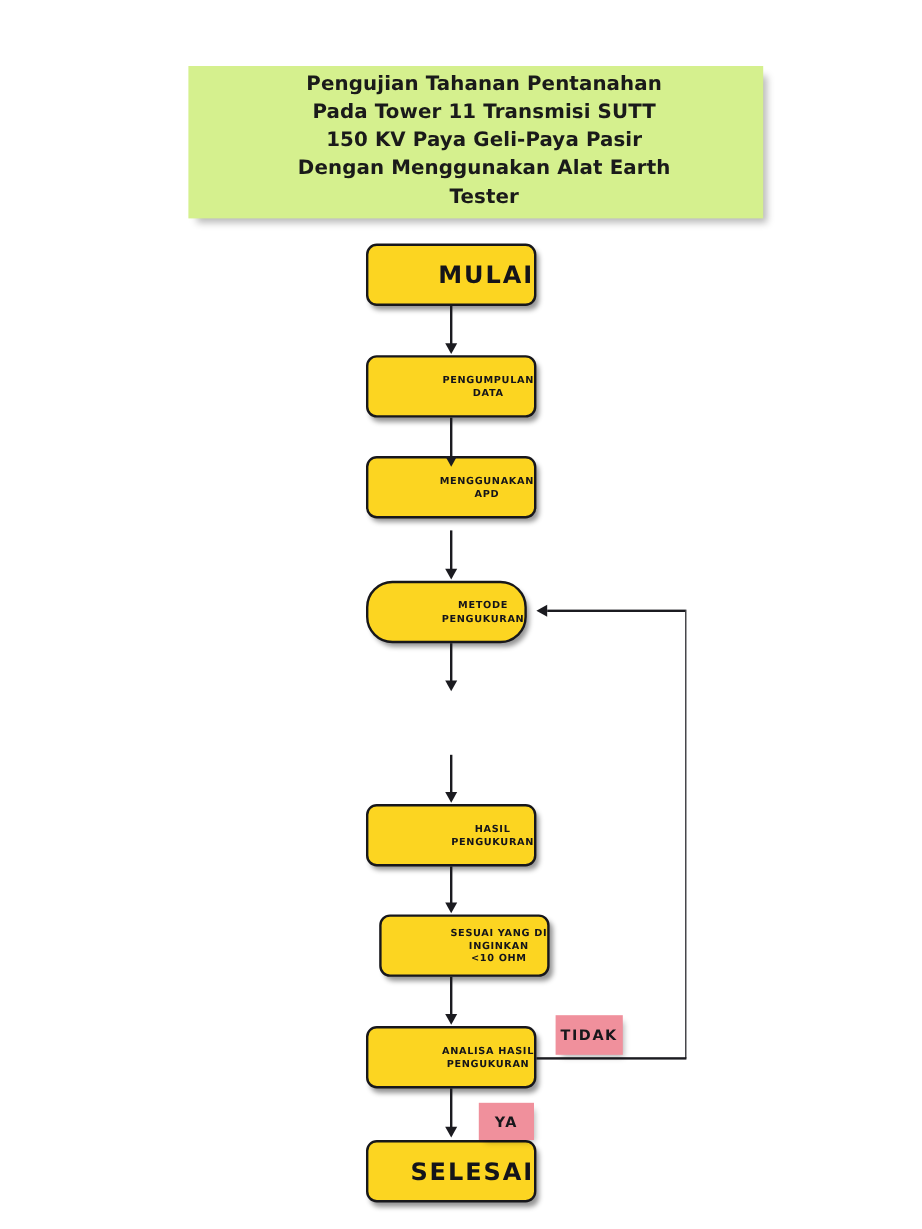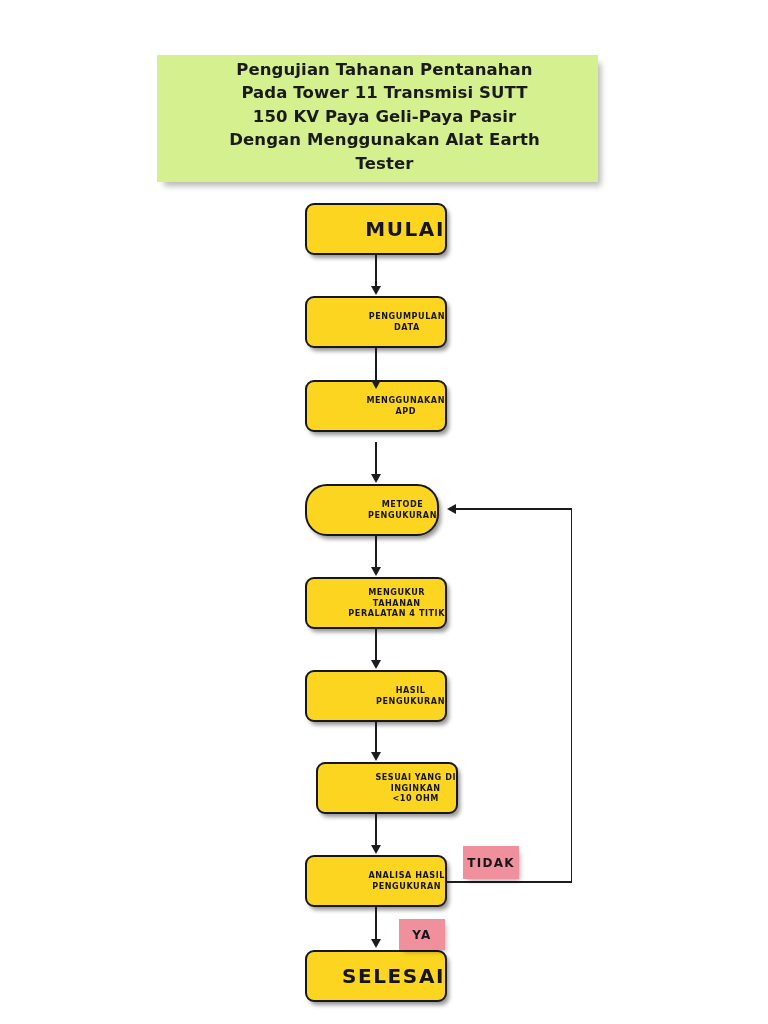--- a/index.html
+++ b/index.html
@@ -23,21 +23,21 @@
     top: 0;
     width: 768px;
     height: 1024px;
   }
 
   
   .title-banner {
     position: absolute;
     left: 157px;
     top: 55px;
-    width: 441px;
+    width: 479px;
     height: 127px;
     background: #d5f08e;
     box-shadow: 5px 6px 6px -2px rgba(0,0,0,0.28);
     display: flex;
     align-items: center;
     justify-content: center;
     box-sizing: border-box;
     padding: 4px 14px 8px 28px;
   }
   .title-text {
@@ -150,25 +150,20 @@
   <div class="node process" style="left:305px; top:380px; width:142px; height:52px;">
     <div class="node-label">MENGGUNAKAN
 APD</div>
   </div>
 
   <div class="node process" style="left:305px; top:484px; width:134px; height:52px;border-radius:22px;">
     <div class="node-label">METODE
 PENGUKURAN</div>
   </div>
 
-  <div class="node process" style="left:305px; top:577px; width:142px; height:52px;">
-    <div class="node-label">MENGUKUR
-TAHANAN
-PERALATAN 4 TITIK</div>
-  </div>
 
   <div class="node process" style="left:305px; top:670px; width:142px; height:52px;">
     <div class="node-label">HASIL
 PENGUKURAN</div>
   </div>
 
   <div class="node process" style="left:316px; top:762px; width:142px; height:52px;">
     <div class="node-label">SESUAI YANG DI
 INGINKAN
 &lt;10 OHM</div>

